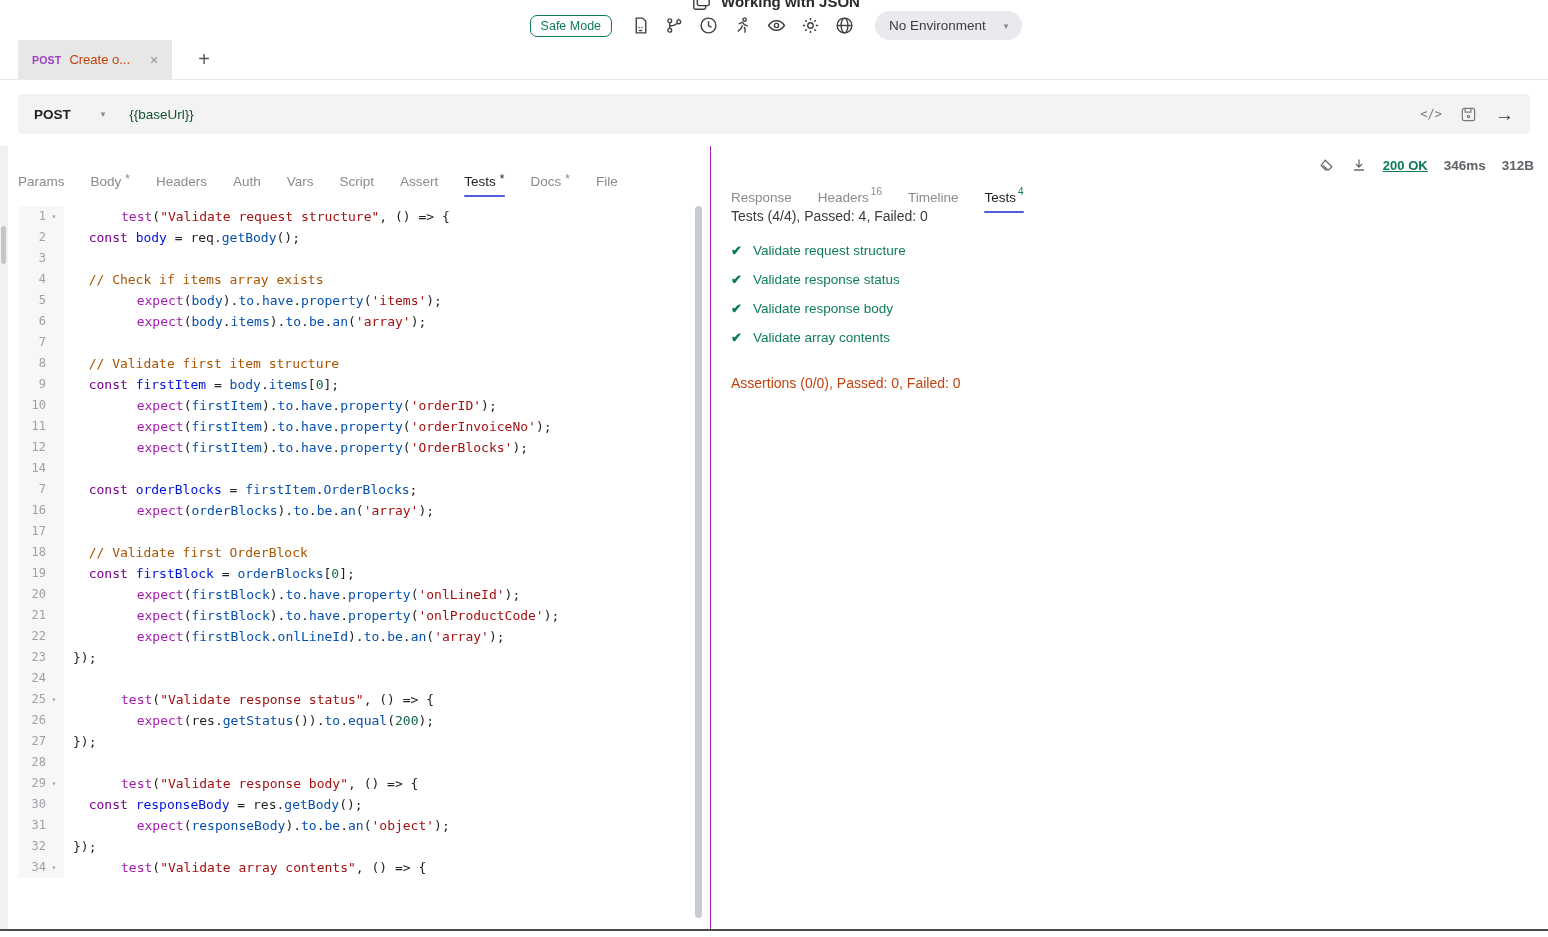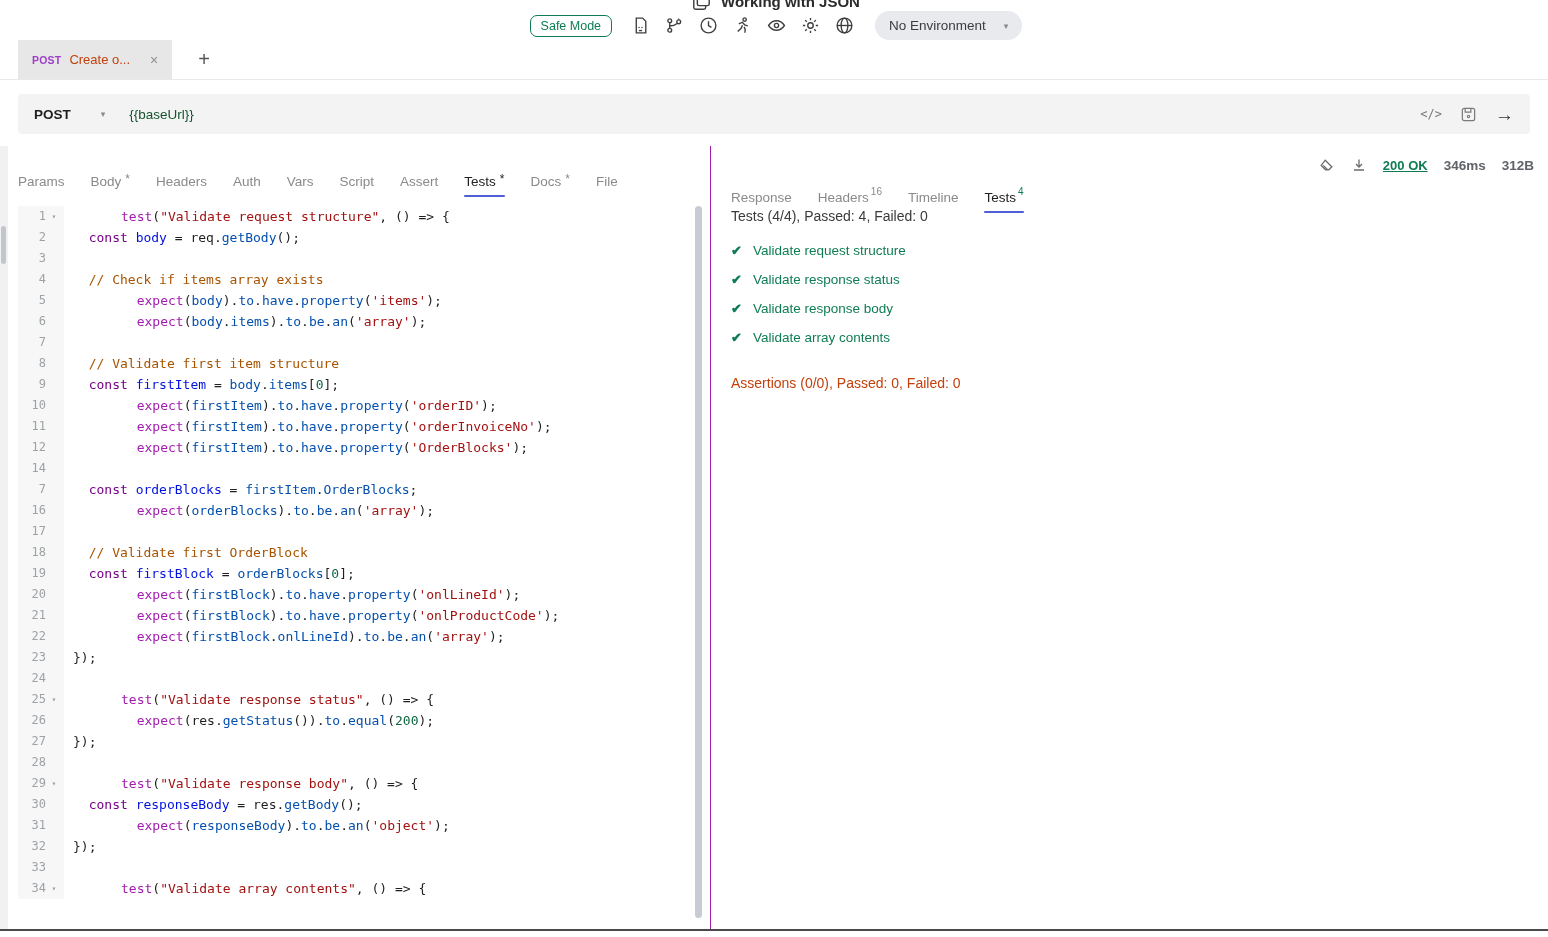--- a/index.html
+++ b/index.html
@@ -439,27 +439,20 @@
           </div>
           <div class="cm-line">
             <div class="gut">
               <span class="num">32</span>
               <span class="fold"></span>
             </div>
             <div class="codecell"><span class="tk-pl">});</span></div>
           </div>
           <div class="cm-line">
             <div class="gut">
-              <span class="num">33</span>
-              <span class="fold"></span>
-            </div>
-            <div class="codecell"></div>
-          </div>
-          <div class="cm-line">
-            <div class="gut">
               <span class="num">34</span>
               <span class="fold">▾</span>
             </div>
             <div class="codecell"><span class="tk-fn">test</span><span class="tk-pl">(</span><span class="tk-str">"Validate array contents"</span><span class="tk-pl">, () =&gt; {</span></div>
           </div>
         </div>
       <div class="vscroll"></div>
     </div>
   </div>
 

